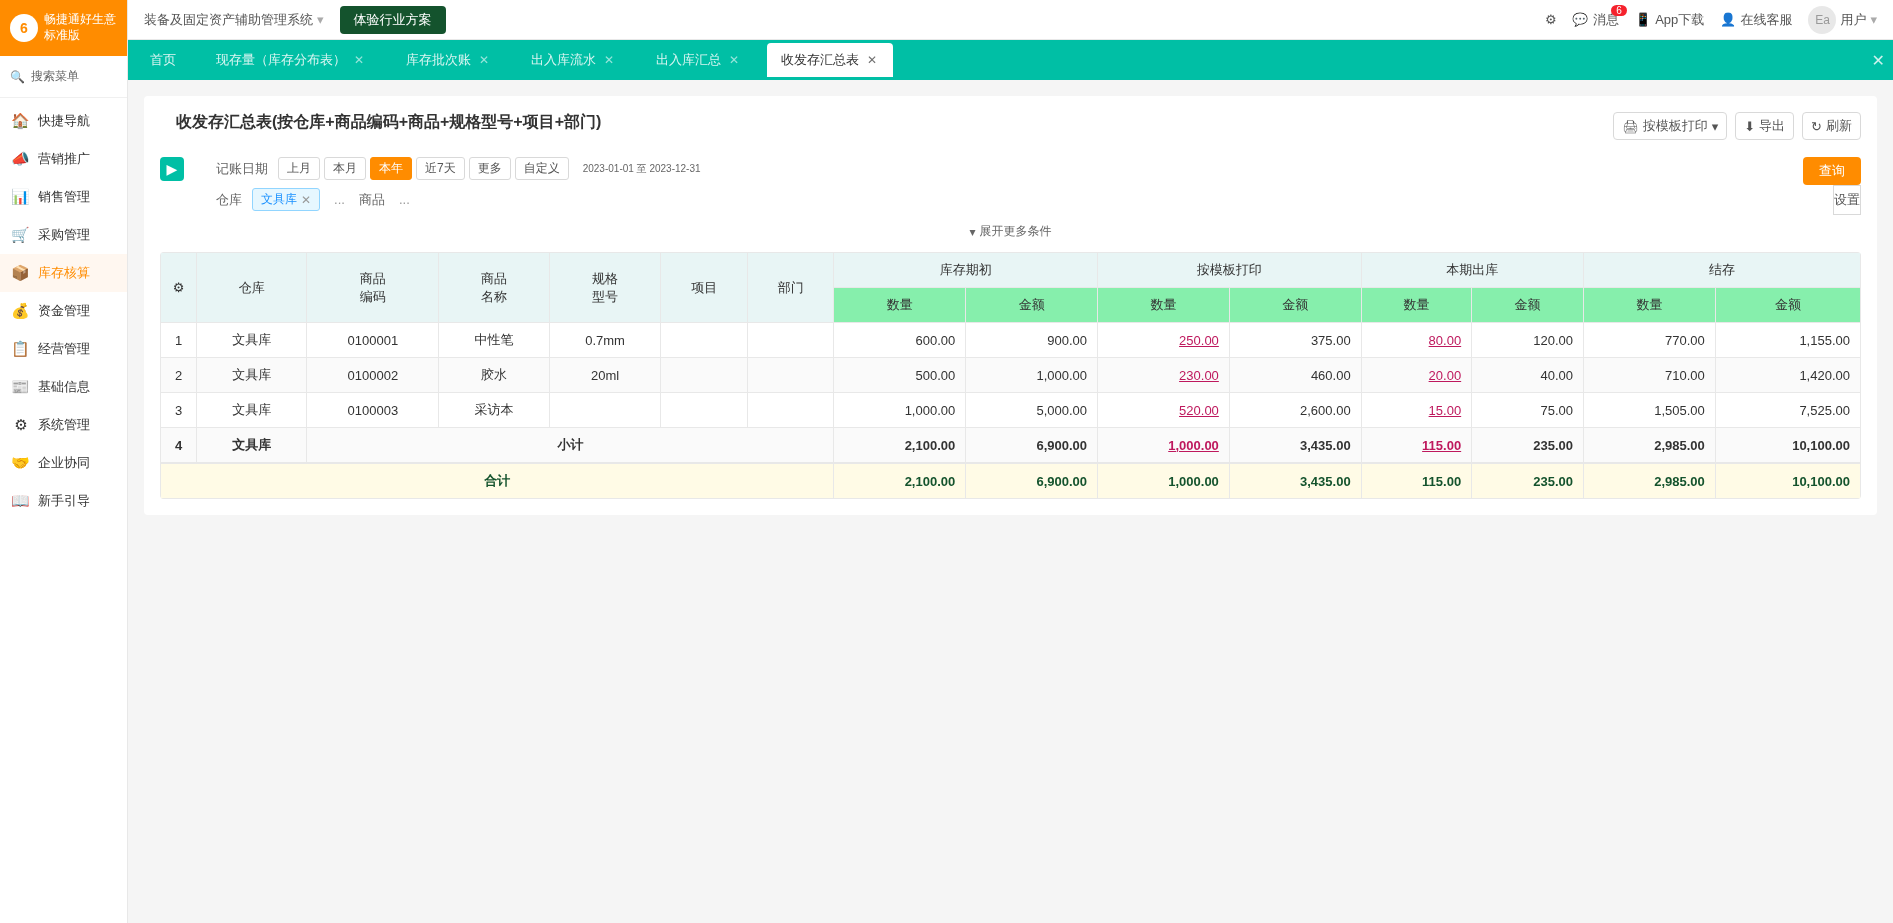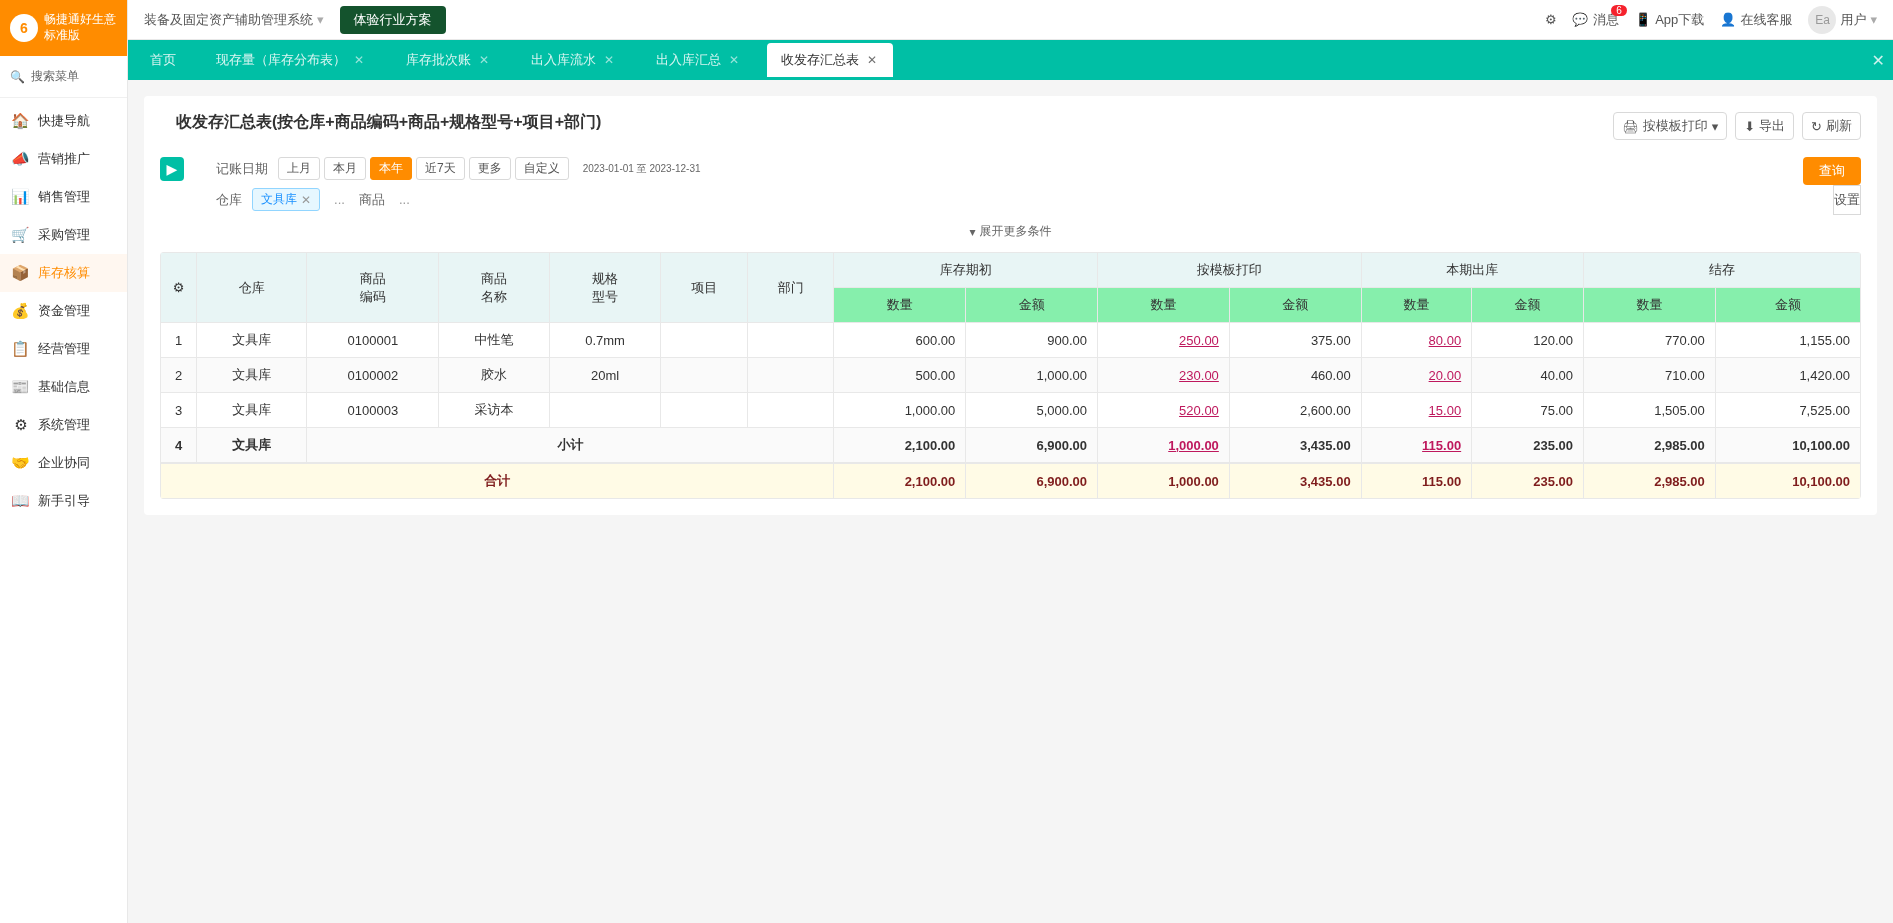--- a/index.html
+++ b/index.html
@@ -62,21 +62,21 @@
     .data-table tr:nth-child(even) td { background: #fafafa; }
     .data-table .num-right { text-align: right; }
     .data-table .link-val { color: #be185d; text-decoration: underline; cursor: pointer; }
     .data-table .subtotal-row td { font-weight: bold; background: #f9f0e6; }
     .header-row-1 th { background: #e8f5f5; }
     .header-row-2 th { background: #86efac; }
     .settings-col { width: 36px; }
 
     
     .footer-total { background: #fffbe6; border-top: 2px solid #e8e8e8; }
-    .footer-total td { font-weight: bold; color: #7f1d1d; padding: 8px 10px; border: 1px solid #e8e8e8; }
+    .footer-total td { font-weight: bold; color: #14532d; padding: 8px 10px; border: 1px solid #e8e8e8; }
 
     
     .content-card { background: #fff; border-radius: 4px; padding: 16px; position: relative; }
   </style>
 </head>
 <body>
 
 <div class="sidebar">
   <div class="sidebar-logo">
     <div class="sidebar-logo-icon">6</div>

